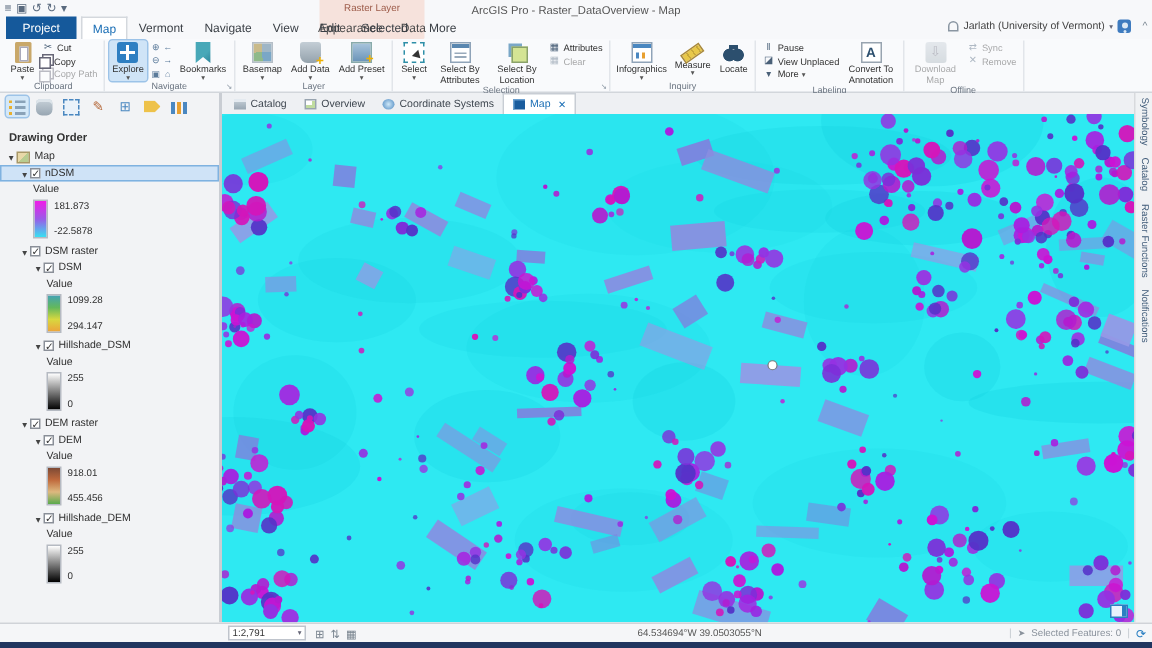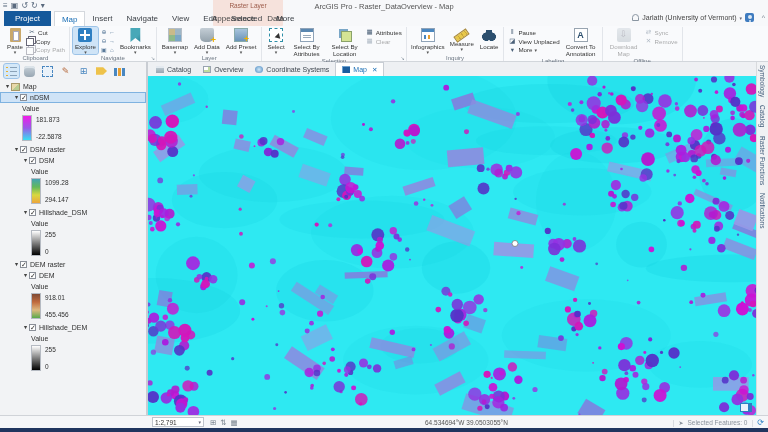--- a/index.html
+++ b/index.html
@@ -161,21 +161,21 @@
     <div id="ctx-group">
       <div id="ctx-title">Raster Layer</div>
       <div id="ctx-tabs">
           <span class="tab ctx">Appearance</span>
           <span class="tab ctx">Data</span>
         </div>
     </div>
     <div id="tabrow">
         <span class="tab project">Project</span>
         <span class="tab active">Map</span>
-        <span class="tab">Insert</span>
+        <span class="tab">Vermont</span>
         <span class="tab">Navigate</span>
         <span class="tab">View</span>
         <span class="tab">Edit</span>
         <span class="tab">Selected</span>
         <span class="tab">More</span>
       </div>
     <div id="user-area">
       <span class="bell"></span>
       <span class="uname">Jarlath (University of Vermont)</span>
       <span style="font-size:5px;color:#667">▾</span>
@@ -364,20 +364,21 @@
           <div class="ctool">
             <div class="cicn cicn-snap">⊞</div>
           </div>
           <div class="ctool">
             <div class="cicn cicn-label"></div>
           </div>
           <div class="ctool">
             <div class="cicn cicn-chart"></div>
           </div>
         </div>
+      <div id="drawing-order">Drawing Order</div>
       <div id="layer-tree">
           <div class="trow" style="padding-left: 4px;">
             <span class="exp" style="transform: rotate(180deg);">▲</span>
             <span class="ticn ticn-map"></span>
             <span>Map</span>
           </div>
           <div class="trow sel" style="padding-left: 13px;">
             <span class="exp" style="transform: rotate(180deg);">▲</span>
             <span class="cbx"></span>
             <span>nDSM</span>

